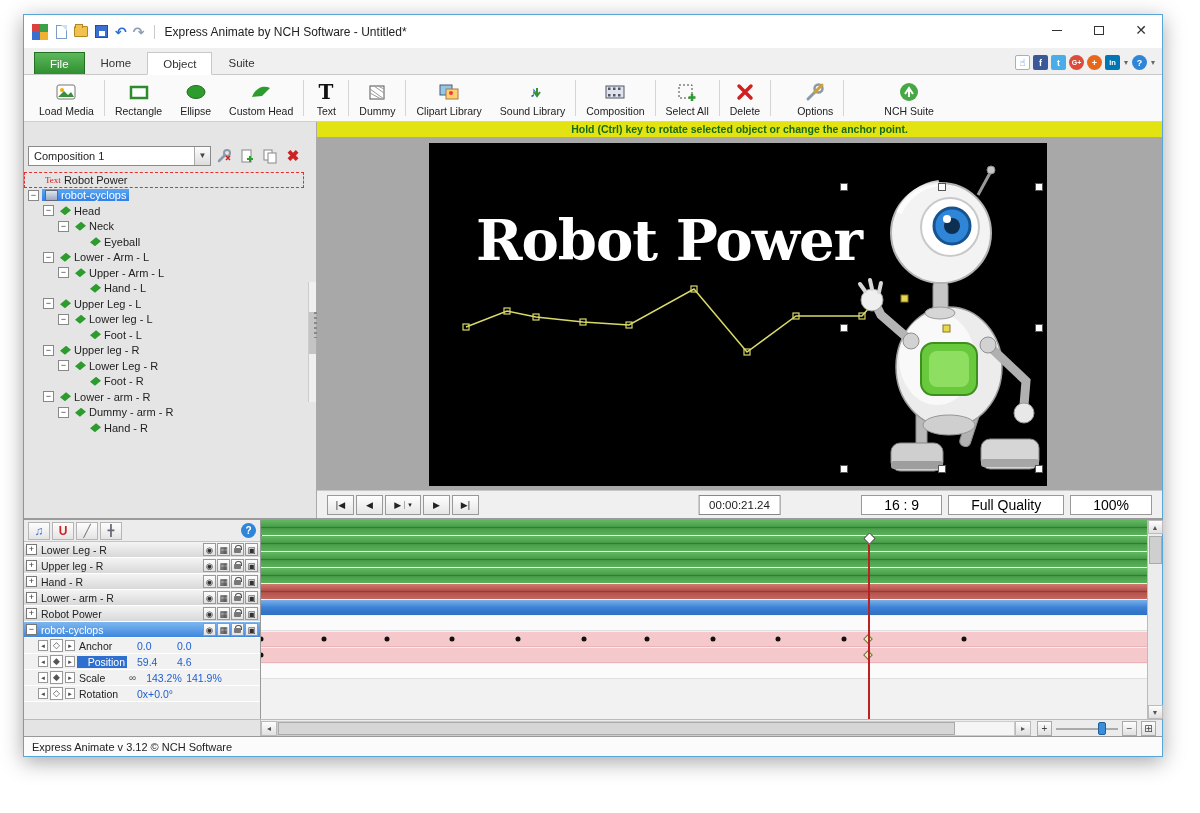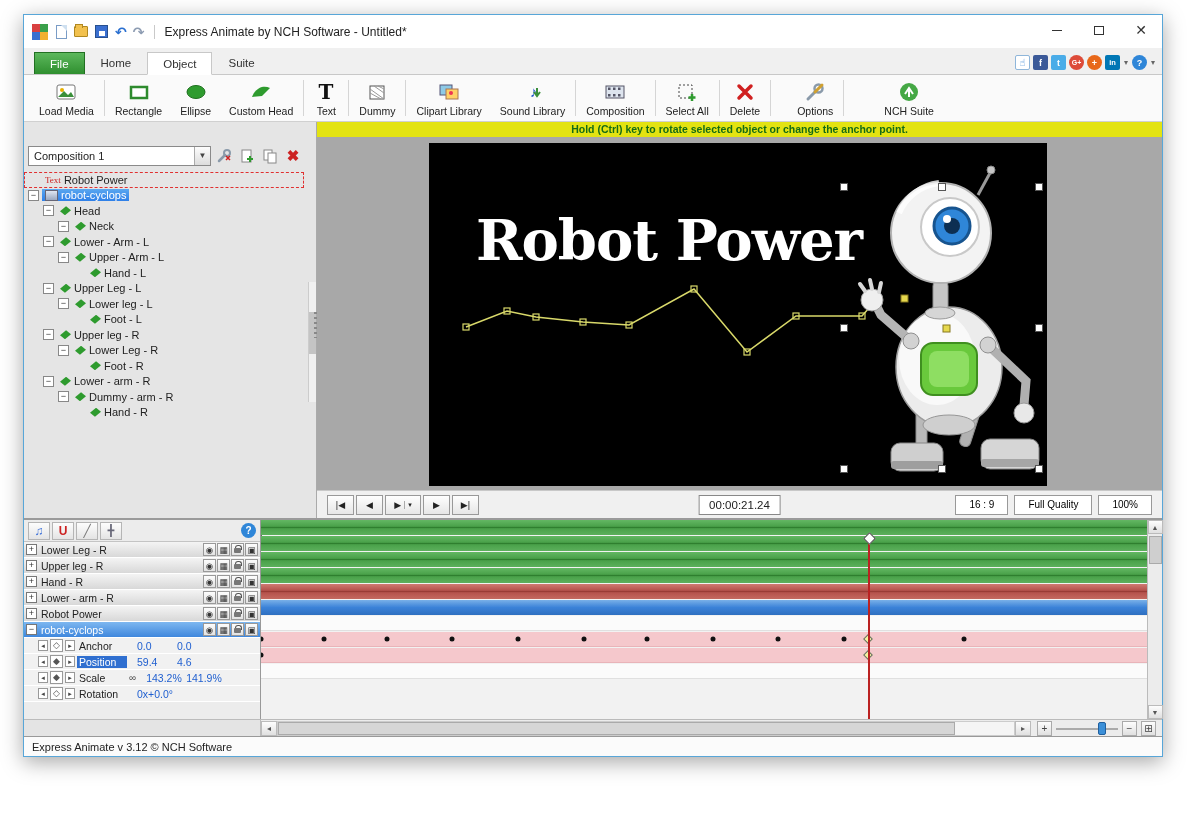--- a/index.html
+++ b/index.html
@@ -89,21 +89,21 @@
                 font-size:56px; font-weight:bold; letter-spacing:-1px; font-family:"DejaVu Serif","Liberation Serif",serif; }
   .hnd { position:absolute; width:8px; height:8px; background:#fff; border:1px solid #555; }
 
   
   .transport { height:28px; background:#f0f0f0; border-top:1px solid #c8c8c8; display:flex; align-items:center; position:relative; padding:0 10px; }
   .tpb { height:20px; min-width:27px; background:linear-gradient(#fefefe,#e6e6e6); border:1px solid #999; font-size:9px; color:#222; margin-right:2px; display:inline-flex; align-items:center; justify-content:center; }
   .tpb.play { min-width:36px; gap:3px; }
   .tpb .pdd { border-left:1px solid #aaa; padding-left:3px; font-size:7px; }
   .timecode { position:absolute; left:50%; transform:translateX(-50%); height:20px; background:#fff; border:1px solid #888; padding:0 10px; line-height:18px; font-size:11.5px; }
   .tright { margin-left:auto; display:flex; gap:6px; }
-  .trb { height:20px; background:#fff; border:1px solid #999; padding:0 13px; font-size:10px; line-height:18px; }
+  .trb { height:20px; background:#fff; border:1px solid #999; padding:0 22px; font-size:14px; line-height:18px; }
 
   
   .timeline { flex:1; border-top:2px solid #9a9a9a; display:flex; flex-direction:column; min-height:0; background:#ececec; }
   .tlmain { flex:1; display:flex; min-height:0; }
   .tlleft { width:237px; flex:0 0 237px; display:flex; flex-direction:column; border-right:1px solid #999; }
   .tltools { height:22px; display:flex; align-items:center; gap:2px; padding:0 4px; border-bottom:1px solid #c4c4c4; background:#ececec; }
   .tool { width:22px; height:18px; border:1px solid #b5b5b5; background:linear-gradient(#fdfdfd,#e4e4e4); display:inline-flex; align-items:center; justify-content:center; font-size:12px; }
   .tool.notes { color:#3a6fd8; }
   .tool.ured { color:#cc2222; font-weight:bold; font-size:12px; }
   .tool.curve { color:#777; }
@@ -117,21 +117,21 @@
   .hlb { flex:1; padding-left:2px; white-space:nowrap; overflow:hidden; }
   .hicons { display:flex; gap:1px; }
   .hic { width:13px; height:13px; border:1px solid #999; background:linear-gradient(#fdfdfd,#e2e2e2); display:inline-flex; align-items:center; justify-content:center; font-size:8.5px; color:#333; position:relative; }
   .lockic::before { content:""; position:absolute; top:1px; left:3px; width:5px; height:4px; border:1px solid #555; border-bottom:none; border-radius:3px 3px 0 0; }
   .lockic::after { content:""; position:absolute; bottom:2px; left:2px; width:7px; height:5px; background:#777; border-radius:1px; }
   .prow { height:16px; display:flex; align-items:center; gap:2px; padding:0 2px 0 14px; background:#f1f1f1; border-bottom:1px solid #fff; font-size:10.5px; }
   .pn { width:10px; height:11px; border:1px solid #999; background:#fff; font-size:7px; line-height:9px; text-align:center; color:#444; }
   .pdbox { width:13px; height:13px; border:1px solid #999; background:#fff; display:inline-flex; align-items:center; justify-content:center; }
   .pd { font-size:9px; color:#555; line-height:9px; }
   .plb { width:50px; padding:0 2px; white-space:nowrap; }
-  .plb.sel { background:#2f6fd0; color:#fff; }
+  .plb.sel { background:#2f6fd0; color:#fff;text-align:right; }
   .plink { display:none; color:#555; font-size:10px; }
   .pv { color:#1f5fd0; font-size:10.5px; white-space:nowrap; }
   .pv1 { margin-left:8px; min-width:36px; }
   .pv2 { margin-left:2px; }
 
   .tlright { flex:1; position:relative; min-width:0; overflow:hidden; display:flex; flex-direction:row; }
   .ruler { height:22px; position:relative; background:linear-gradient(#fbfbfb,#e9e9e9); border-bottom:1px solid #8a8a8a; }
   .tick { position:absolute; bottom:0; width:1px; height:4px; background:#666; }
   .tick.major { height:9px; }
   .rlabel { position:absolute; top:1px; font-size:9.5px; color:#222; white-space:nowrap; }
@@ -366,20 +366,27 @@
     <span class="tg">
       <span class="ticn ti-shape"></span>
       <span class="tlb">Head</span>
     </span>
   </div>
           <div class="titem" style="padding-left: 34px;">
     <span class="tx">−</span>
     <span class="tg">
       <span class="ticn ti-shape"></span>
       <span class="tlb">Neck</span>
+    </span>
+  </div>
+          <div class="titem" style="padding-left: 49px;">
+    <span class="tx" style="visibility: hidden;"></span>
+    <span class="tg">
+      <span class="ticn ti-shape"></span>
+      <span class="tlb">Eyeball</span>
     </span>
   </div>
           <div class="titem" style="padding-left: 19px;">
     <span class="tx">−</span>
     <span class="tg">
       <span class="ticn ti-shape"></span>
       <span class="tlb">Lower - Arm - L</span>
     </span>
   </div>
           <div class="titem" style="padding-left: 34px;">

